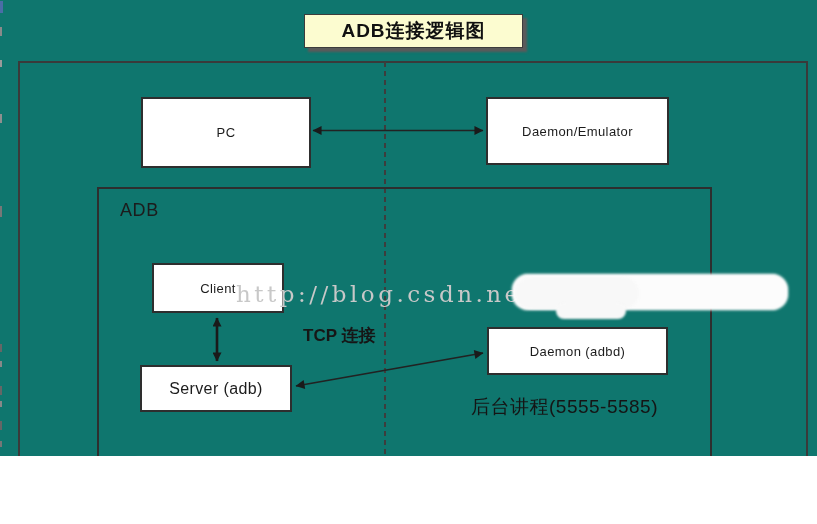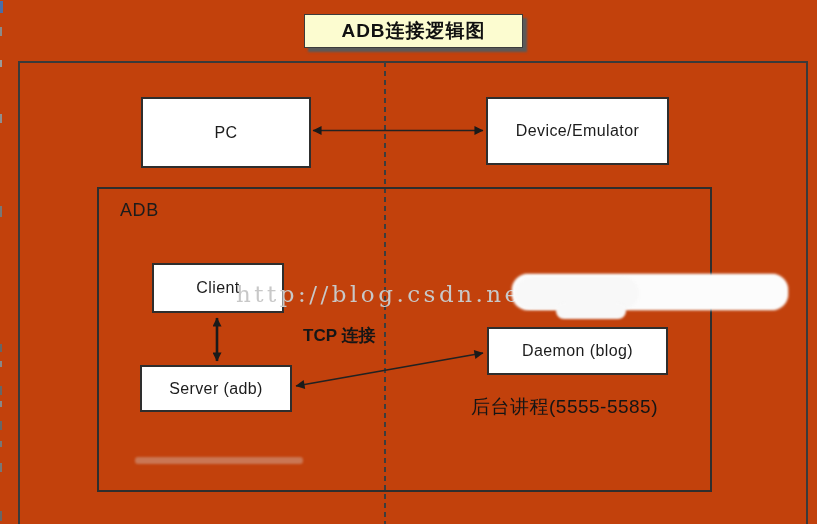--- a/index.html
+++ b/index.html
@@ -1,28 +1,28 @@
 <!DOCTYPE html>
 <html><head>
 <meta charset="utf-8">
 <style>
   html,body{margin:0;padding:0;background:#ffffff;}
   .canvas{
-    position:relative;width:817px;height:524px;background:#c2410c;
+    position:relative;width:817px;height:456px;background:#0f766e;
     overflow:hidden;font-family:"Liberation Sans",sans-serif;color:#1c1c1c;
   }
   
   .outer-frame{
     position:absolute;left:18px;top:61px;width:790px;height:480px;
     border:2px solid #3a3a3a;box-sizing:border-box;background:transparent;
   }
   .node-box{
     position:absolute;border:2px solid #2e2e2e;background:#ffffff;
     box-sizing:border-box;display:flex;align-items:center;justify-content:center;
-    font-size:16px;letter-spacing:.4px;color:#1c1c1c;
+    font-size:13px;letter-spacing:.4px;color:#1c1c1c;
   }
   .pc-box{left:141px;top:97px;width:170px;height:71px;}
   .device-box{left:486px;top:97px;width:183px;height:68px;}
   .client-box{left:152px;top:263px;width:132px;height:50px;}
   .server-box{left:140px;top:365px;width:152px;height:47px;font-size:16px;}
   .daemon-box{left:487px;top:327px;width:181px;height:48px;}
   .adb-box{
     position:absolute;left:97px;top:187px;width:615px;height:305px;
     border:2px solid #2e2e2e;box-sizing:border-box;background:transparent;
   }
@@ -94,35 +94,35 @@
   </svg>
 
   <div class="title-box">
     <span>ADB连接逻辑图</span>
   </div>
 
   <div class="node-box pc-box">
     <span>PC</span>
   </div>
   <div class="node-box device-box">
-    <span>Device/Emulator</span>
+    <span>Daemon/Emulator</span>
   </div>
 
   <div class="adb-box">
     <span class="adb-box-label">ADB</span>
   </div>
 
   <div class="node-box server-box">
     <span>Server (adb)</span>
   </div>
   <div class="node-box client-box">
     <span>Client</span>
   </div>
   <div class="node-box daemon-box">
-    <span>Daemon (blog)</span>
+    <span>Daemon (adbd)</span>
   </div>
 
   <div class="tcp-label">TCP 连接</div>
   <div class="proc-note daemon-note">后台讲程(5555-5585)</div>
 
   <div class="watermark">http://blog.csdn.net/</div>
   <div class="smudge smudge-halo"></div>
   <div class="smudge smudge-main"></div>
   <div class="smudge smudge-lip"></div>
 

